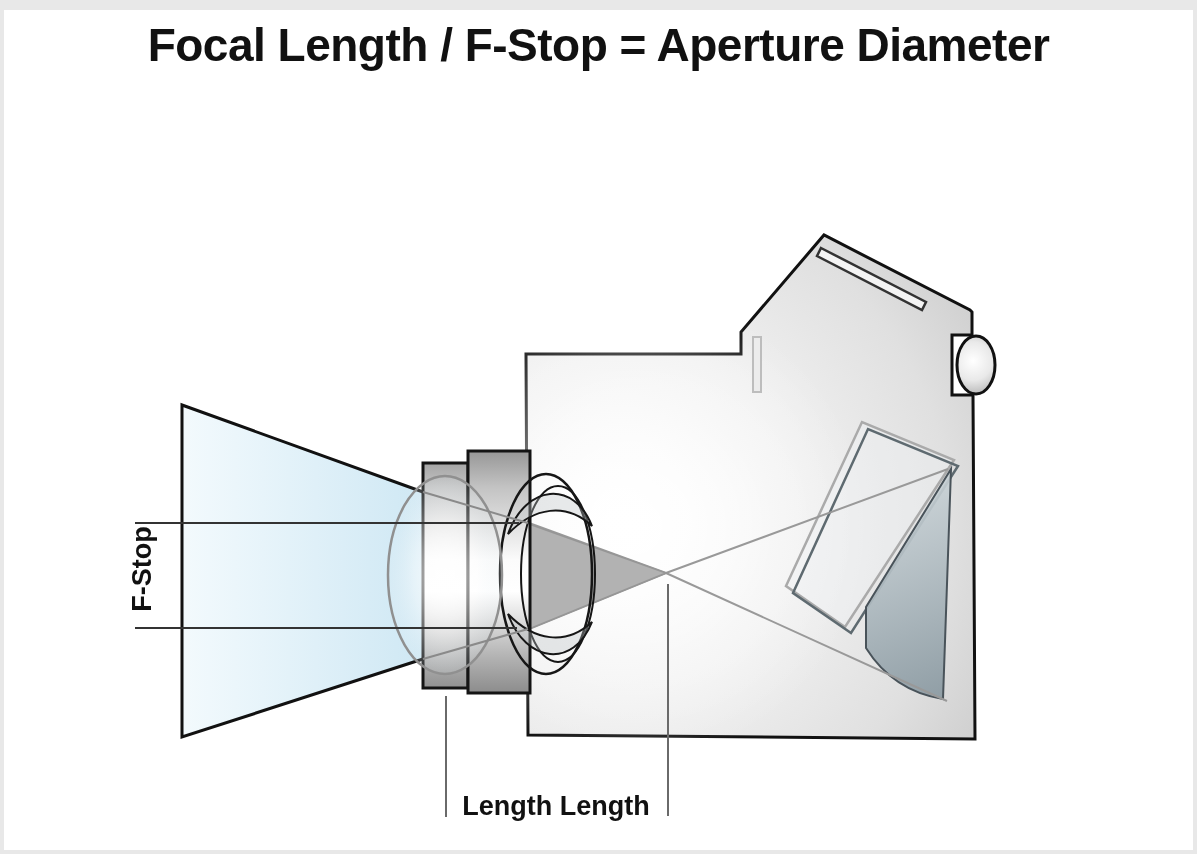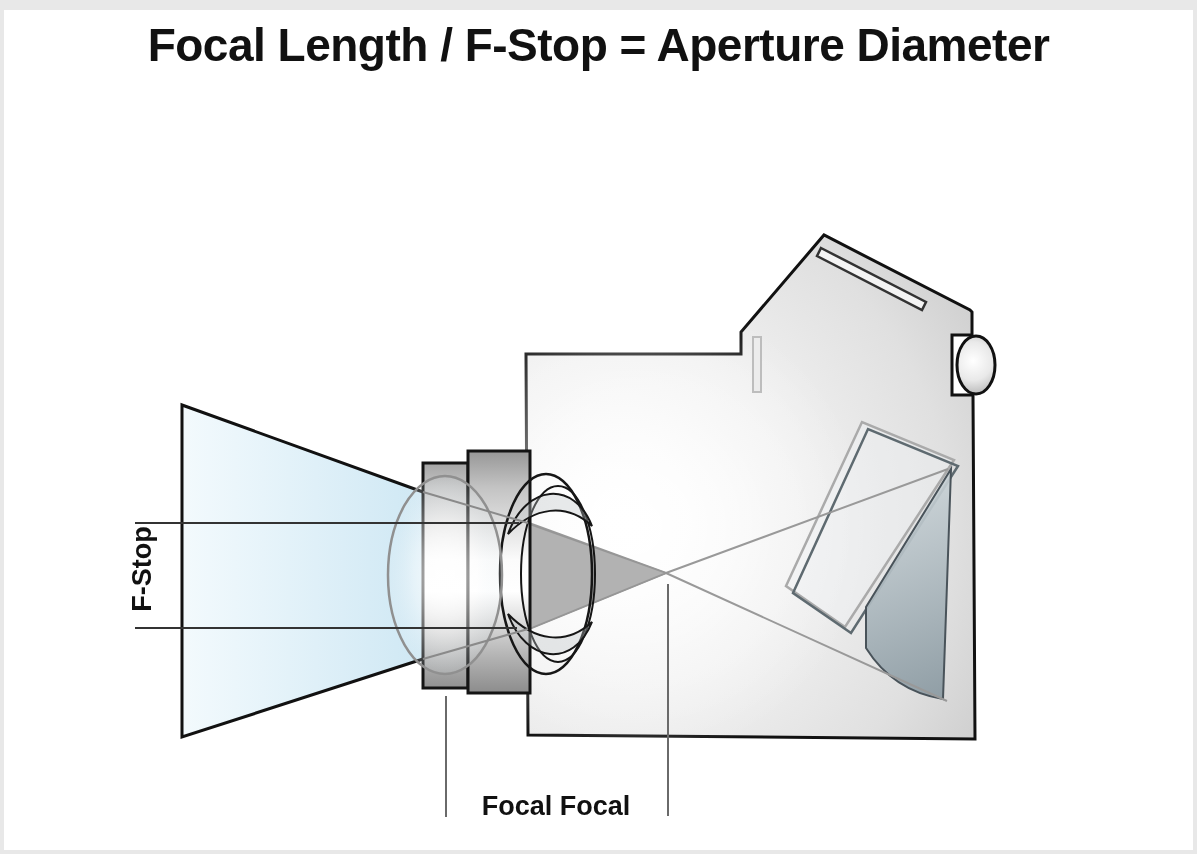--- a/index.html
+++ b/index.html
@@ -118,15 +118,15 @@
 
   <line x1="135" y1="521" x2="519" y2="521" stroke="#333" stroke-width="2"></line>
   <line x1="135" y1="626" x2="517" y2="626" stroke="#333" stroke-width="2"></line>
 
   <line x1="446" y1="694" x2="446" y2="815" stroke="#6a6a6a" stroke-width="2"></line>
   <line x1="668" y1="582" x2="668" y2="814" stroke="#6a6a6a" stroke-width="2"></line>
 </svg>
 
 <div class="title">Focal Length / F-Stop = Aperture Diameter</div>
 <div class="fstop-label">F-Stop</div>
-<div class="focal-label">Focal Focal</div>
+<div class="focal-label">Length Length</div>
 
 </div>
 
 </body></html>

